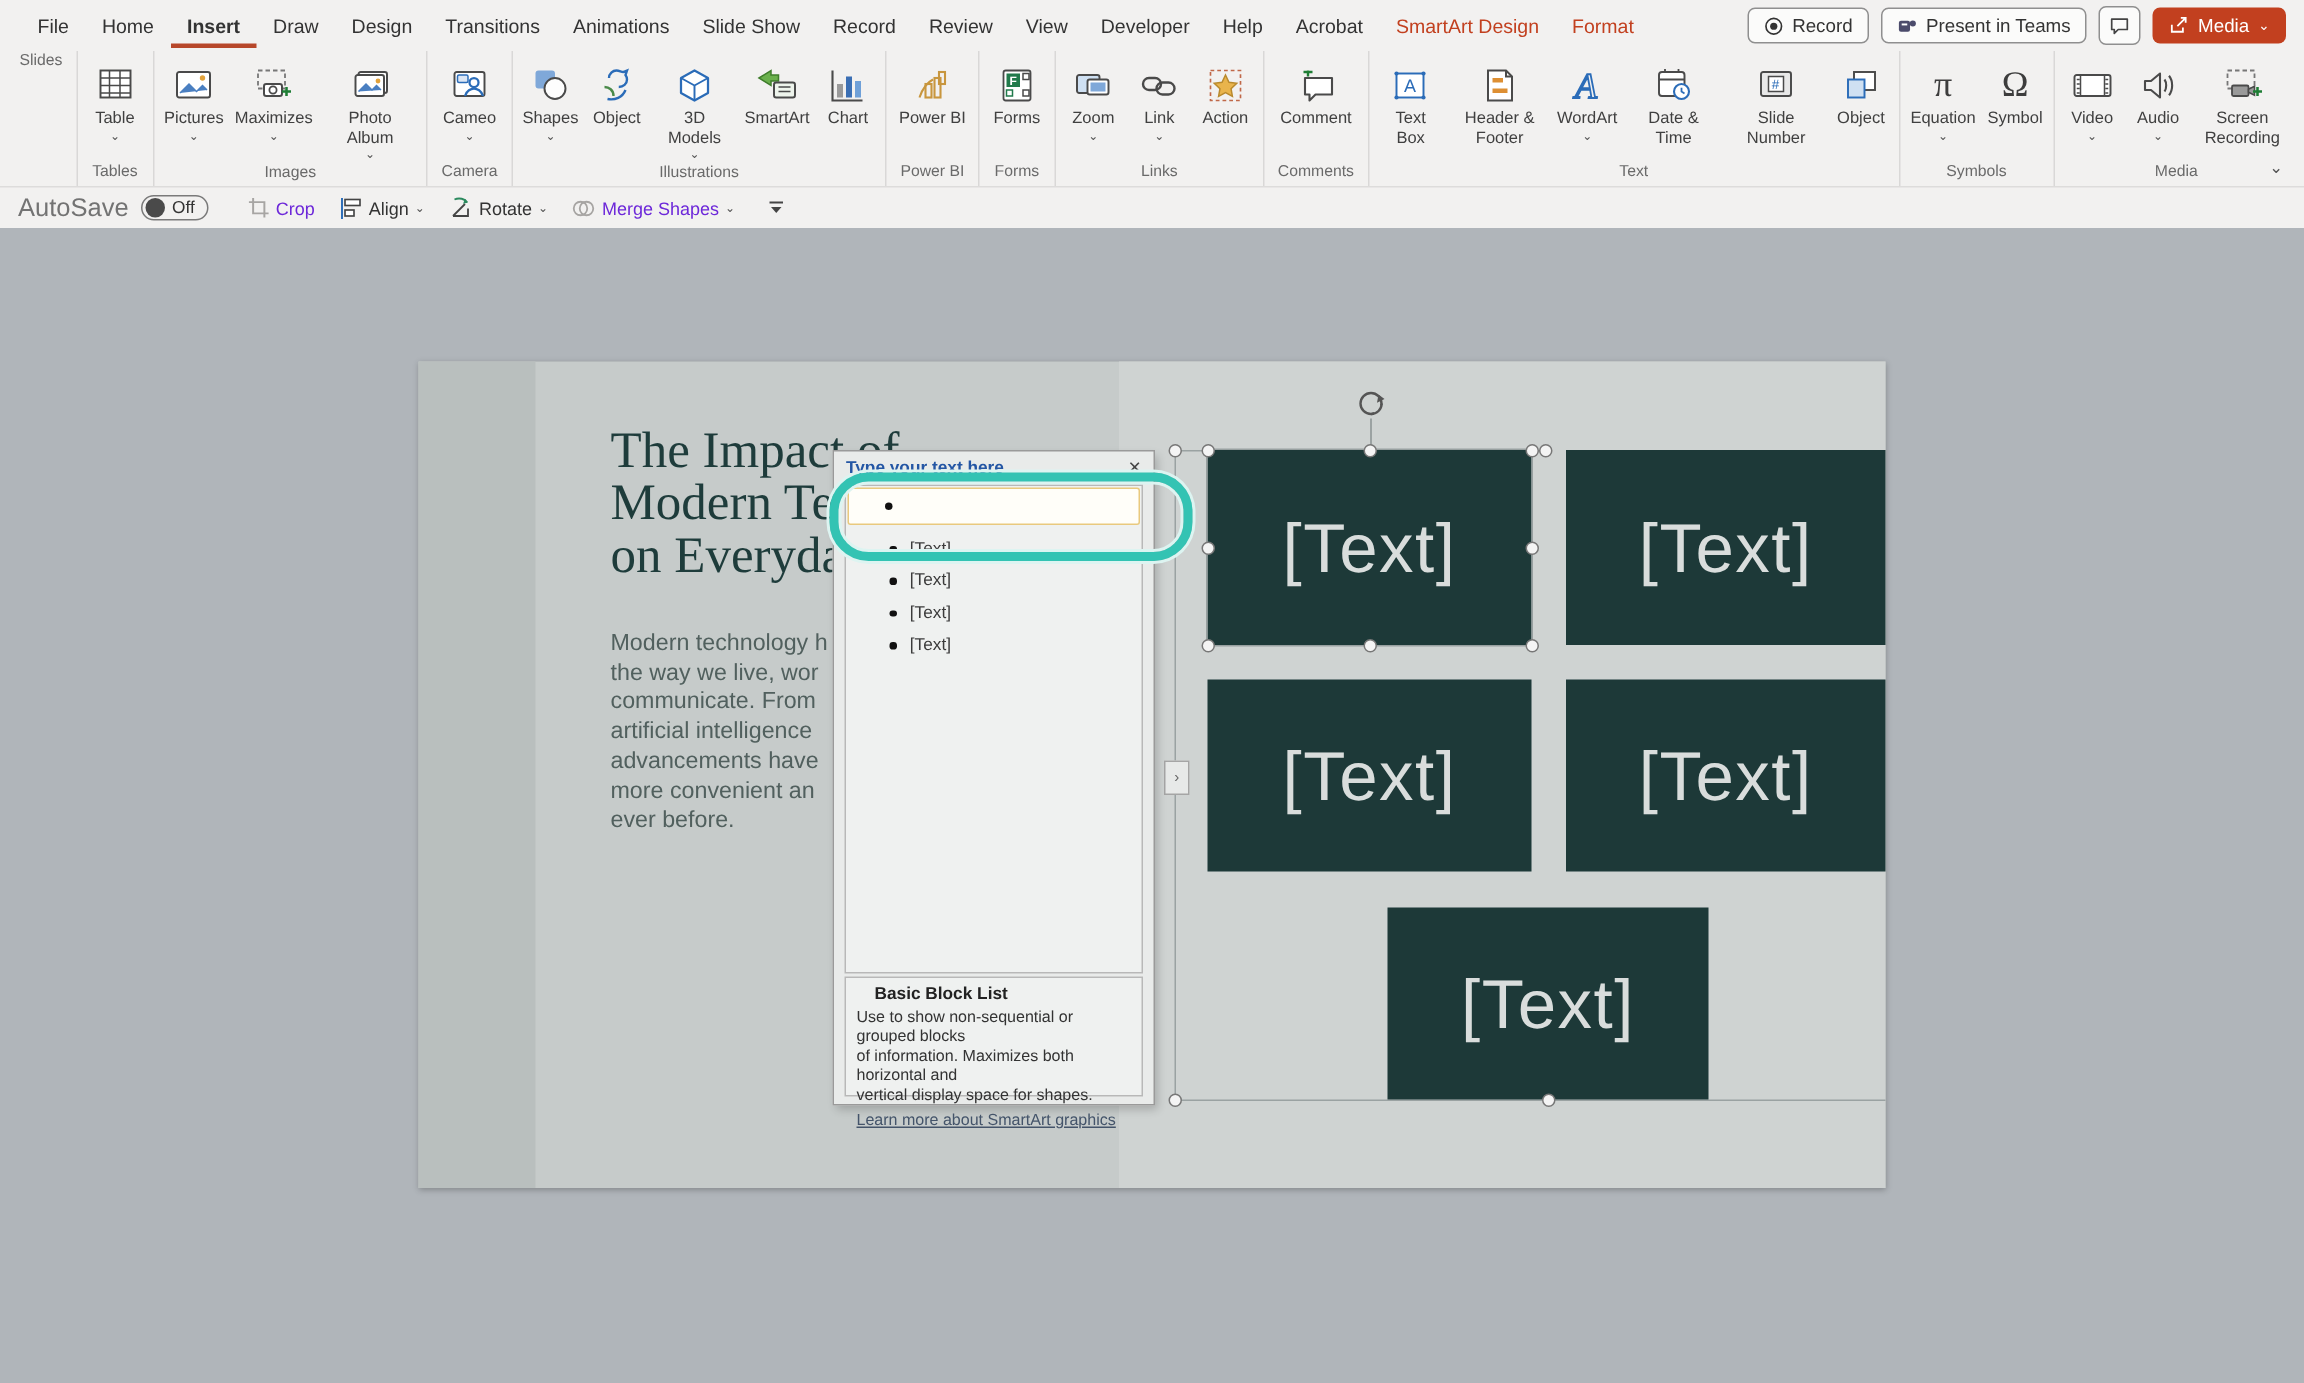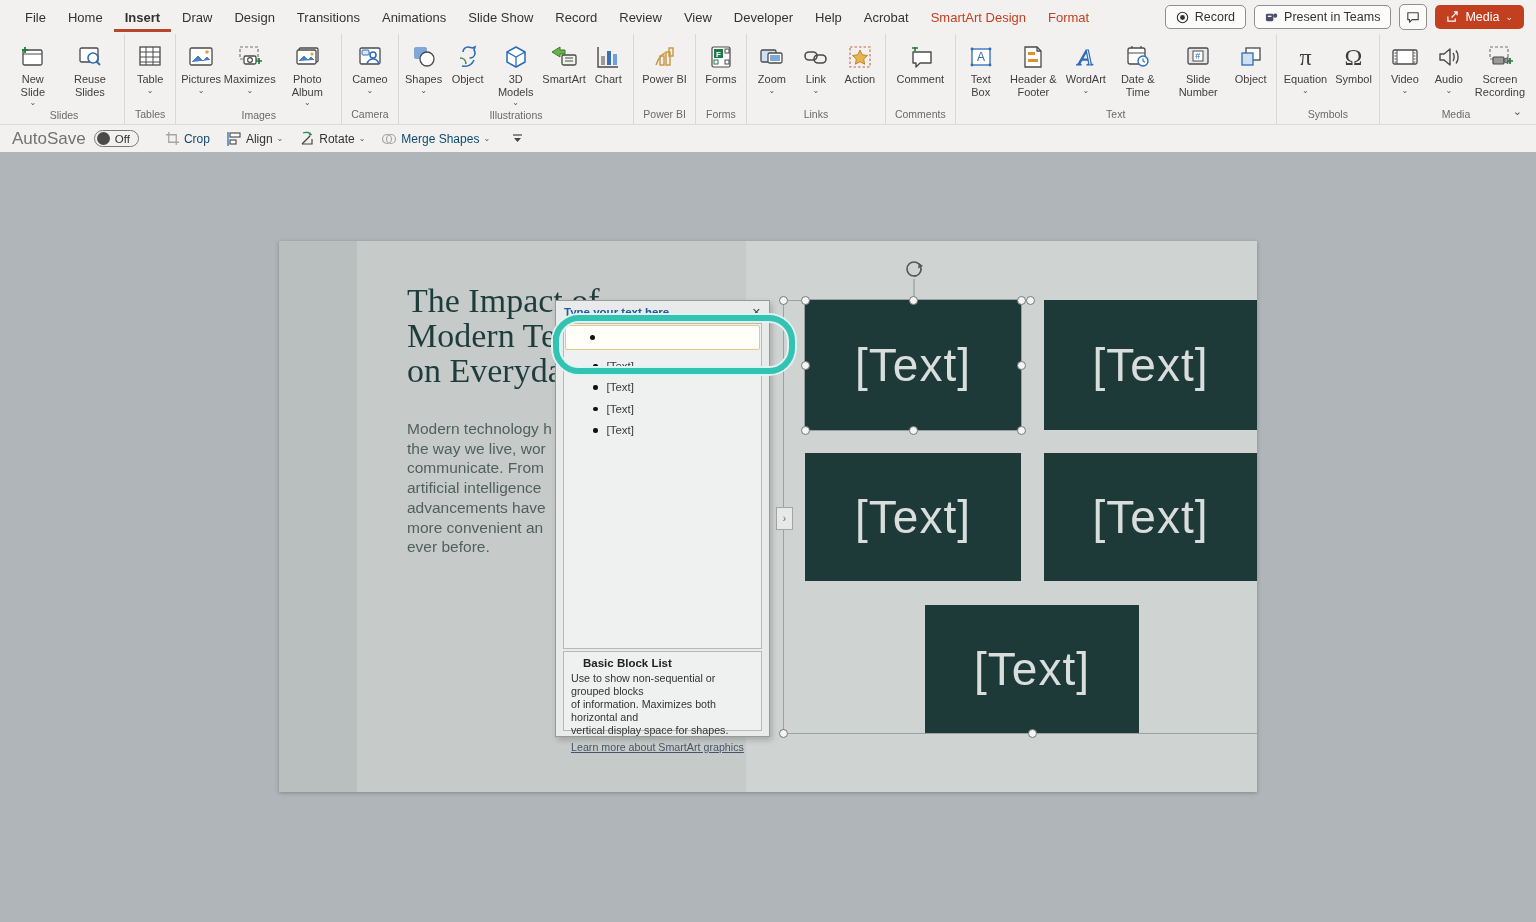--- a/index.html
+++ b/index.html
@@ -32,21 +32,21 @@
   .ribbon-collapse{position:absolute;right:14px;bottom:6px;font-size:11px;color:#555;}
   .ribbon-collapse::after{content:"⌄";}
 
   
   .quickrow{position:absolute;left:0;top:124px;width:100%;height:28px;border-top:1px solid #dddcdb;display:flex;align-items:center;padding-left:12px;box-sizing:border-box;background:#f2f1f0;}
   .q-label{font-size:17px;color:#737373;}
   .toggle{display:flex;align-items:center;gap:5px;border:1px solid #7a7a7a;border-radius:10px;padding:1px 8px 1px 2px;margin:0 18px 0 8px;}
   .toggle .knob{width:13px;height:13px;border-radius:50%;background:#4a4a4a;}
   .toggle .tg-lb{font-size:11.5px;color:#333;}
   .q-item{display:flex;align-items:center;gap:4px;font-size:12px;color:#333;padding:3px 8px;white-space:nowrap;}
-  .q-item.disabled{color:#0c4a6e;}
+  .q-item.disabled{color:#6d28d9;}
   .q-item .cv{margin-top:0;}
 
   
   .workspace{position:absolute;left:0;top:152px;width:1536px;height:770px;background:#b0b5ba;}
   .slide{position:absolute;left:279px;top:89px;width:978px;height:551px;background:#c6cbca;box-shadow:0 1px 4px rgba(0,0,0,.25);}
   .slide-strip{position:absolute;left:0;top:0;width:78px;height:551px;background:#b9bfbe;}
   .slide-right{position:absolute;left:467px;top:0;width:511px;height:551px;background:#cfd3d2;}
   .slide-title{position:absolute;left:128px;top:42px;width:330px;font-family:"Liberation Serif",serif;font-size:34px;line-height:35px;color:#1e3c3b;z-index:2;}
   .slide-body{position:absolute;left:128px;top:178px;width:200px;font-size:15.5px;line-height:19.7px;color:#51605e;z-index:2;white-space:nowrap;}
 
@@ -138,43 +138,20 @@
             </span>
           <span>Media</span>
           <span class="cv2">⌄</span>
         </div>
       </div>
     </div>
 
     <div class="ribbon">
 
       <div class="rgroup">
-        <div class="rgroup-buttons">
-          <div class="rbtn">
-            <span class="ic">
-                <svg width="28" height="26" viewBox="0 0 28 26">
-                  <rect x="4" y="6" width="19" height="15" rx="1.5" fill="#fff" stroke="#4a4a4a" stroke-width="1.3"></rect>
-                  <path d="M4 10h19" stroke="#4a4a4a" stroke-width="1"></path>
-                  <path d="M6 3v6M3 6h6" stroke="#1e7d34" stroke-width="1.8"></path>
-                </svg>
-              </span>
-            <span class="lb">New Slide</span>
-              <span class="cv"></span>
-          </div>
-          <div class="rbtn">
-            <span class="ic">
-                <svg width="28" height="26" viewBox="0 0 28 26">
-                  <rect x="4" y="4" width="18" height="14" rx="1.5" fill="#fff" stroke="#4a4a4a" stroke-width="1.3"></rect>
-                  <circle cx="17" cy="14" r="5" fill="#fff" stroke="#2b6cb8" stroke-width="1.6"></circle>
-                  <path d="M21 18l3 3" stroke="#2b6cb8" stroke-width="1.8"></path>
-                </svg>
-              </span>
-            <span class="lb">Reuse Slides</span>
-          </div>
-        </div>
         <div class="glabel">Slides</div>
       </div>
 
       <div class="rgroup">
         <div class="rgroup-buttons">
           <div class="rbtn">
             <span class="ic">
                 <svg width="26" height="26" viewBox="0 0 26 26">
                   <rect x="3" y="3" width="20" height="18" fill="#fff" stroke="#4a4a4a" stroke-width="1.3"></rect>
                   <path d="M3 8h20M3 13h20M3 18h20M9 3v18M16 3v18" stroke="#4a4a4a" stroke-width="1"></path>

